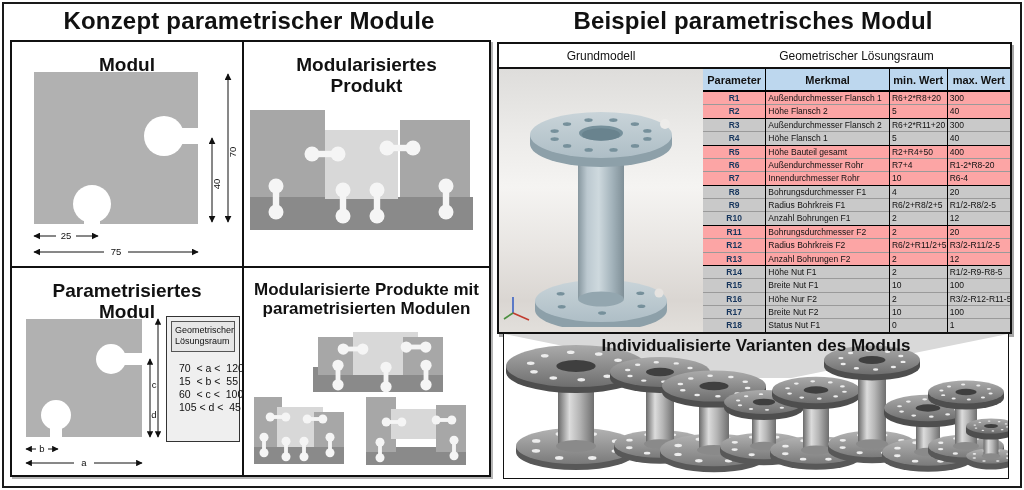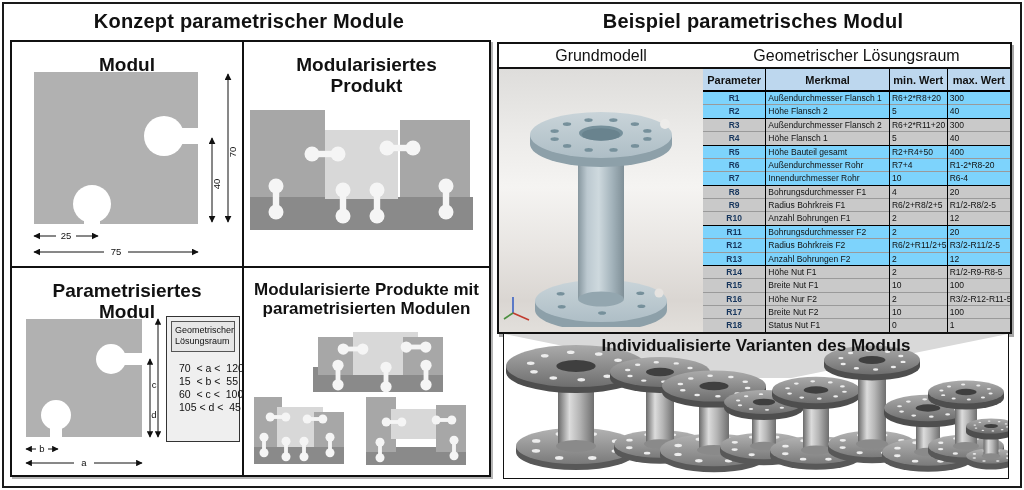--- a/index.html
+++ b/index.html
@@ -1,21 +1,21 @@
 <!DOCTYPE html>
 <html><head>
 <meta charset="utf-8">
 <style>
   html,body{margin:0;padding:0;background:#fff;}
   .stage{position:relative;width:1024px;height:490px;background:#fff;overflow:hidden;
          font-family:"Liberation Sans",sans-serif;color:#111;}
   .frame{position:absolute;left:2px;top:2px;width:1016px;height:482px;border:2px solid #1a1a1a;background:#fff;}
 
   .panel-title{position:absolute;top:4px;height:34px;display:flex;align-items:center;justify-content:center;
-               font-size:20px;font-weight:600;letter-spacing:.2px;}
+               font-size:24px;font-weight:600;letter-spacing:.2px;}
   .left-title{left:10px;width:478px;}
   .right-title{left:497px;width:512px;}
 
   
   .quadbox{position:absolute;left:10px;top:40px;width:477px;height:433px;border:2.5px solid #111;background:#fff;
            display:grid;grid-template-columns:232px 1fr;grid-template-rows:226px 1fr;box-shadow:2px 2px 0 rgba(90,90,90,.45);}
   .quad{position:relative;overflow:hidden;}
   .q1{border-right:2px solid #111;border-bottom:2px solid #111;}
   .q2{border-bottom:2px solid #111;}
   .q3{border-right:2px solid #111;}
@@ -32,33 +32,33 @@
   
   .lraum{position:absolute;left:154px;top:48px;width:72px;height:124px;border:1.5px solid #333;background:#efefef;}
   .lraum-head{margin:4px;border:1px solid #555;background:#e6e6e6;font-size:9px;line-height:1.25;padding:3px 3px;}
   .lraum-lines{padding:6px 0 0 4px;}
   .lraum-line{font-size:10.5px;line-height:1.25;white-space:pre;margin-left:8px;}
 
   
   .contentbox{position:absolute;left:497px;top:42px;width:511px;height:288px;border:2.5px solid #111;background:#fff;
               box-shadow:2px 3px 0 rgba(80,80,80,.5);}
   .strip{position:absolute;left:0;top:0;right:0;height:23px;background:#fff;border-bottom:2px solid #111;display:flex;}
-  .strip-cell{display:flex;align-items:center;justify-content:center;font-size:16px;font-weight:500;}
+  .strip-cell{display:flex;align-items:center;justify-content:center;font-size:12px;font-weight:500;}
   .strip-grund{width:204px;}
   .strip-loes{flex:1;}
   .cad{position:absolute;left:0;top:25px;width:204px;bottom:0;
        background:linear-gradient(180deg,#dedddb 0%,#ecebe9 25%,#f5f4f2 45%,#e8e5e2 68%,#dad6d2 88%,#e2dfdb 100%);}
   .tablewrap{position:absolute;left:204px;top:25px;right:0px;bottom:0px;}
   table.ptable{width:100%;height:100%;border-collapse:collapse;table-layout:fixed;background:#fff;}
   .ptable th{background:#bdd7ee;font-size:11px;font-weight:bold;height:21px;border-bottom:2px solid #000;padding:0 1px;overflow:hidden;}
   .ptable th+th, .ptable td+td{border-left:1.4px solid #000;}
   .ptable td{font-size:8.5px;line-height:1;height:11px;padding:0 2px;white-space:nowrap;overflow:hidden;border-top:.5px solid #9a9a9a;}
   .ptable tbody tr:first-child td{border-top:none;}
   .ptable tr.group-start td{border-top:1.6px solid #000;}
-  .ptable tr.row-light td{background:#7dd3fc;}
+  .ptable tr.row-light td{background:#fca5a5;}
   .ptable tr.row-dark td{background:#c9c9c9;}
   .ptable td.cp{font-weight:bold;color:#17365d;text-align:center;}
   .ptable td.cm, .ptable td.cmin, .ptable td.cmax{text-align:left;}
 
   
   .variantsbox{position:absolute;left:503px;top:333px;width:504px;height:144px;border:1.5px solid #111;background:#fff;overflow:hidden;}
   .banner{position:absolute;left:0;top:0;width:100%;height:44px;background:#d9d9d9;
           clip-path:polygon(0 0,100% 0,57% 100%,43% 100%);}
   .banner-text{position:absolute;left:0;top:2px;width:100%;text-align:center;font-size:17px;font-weight:600;z-index:3;}
   #variants-svg{position:absolute;left:0;top:0;z-index:2;}

